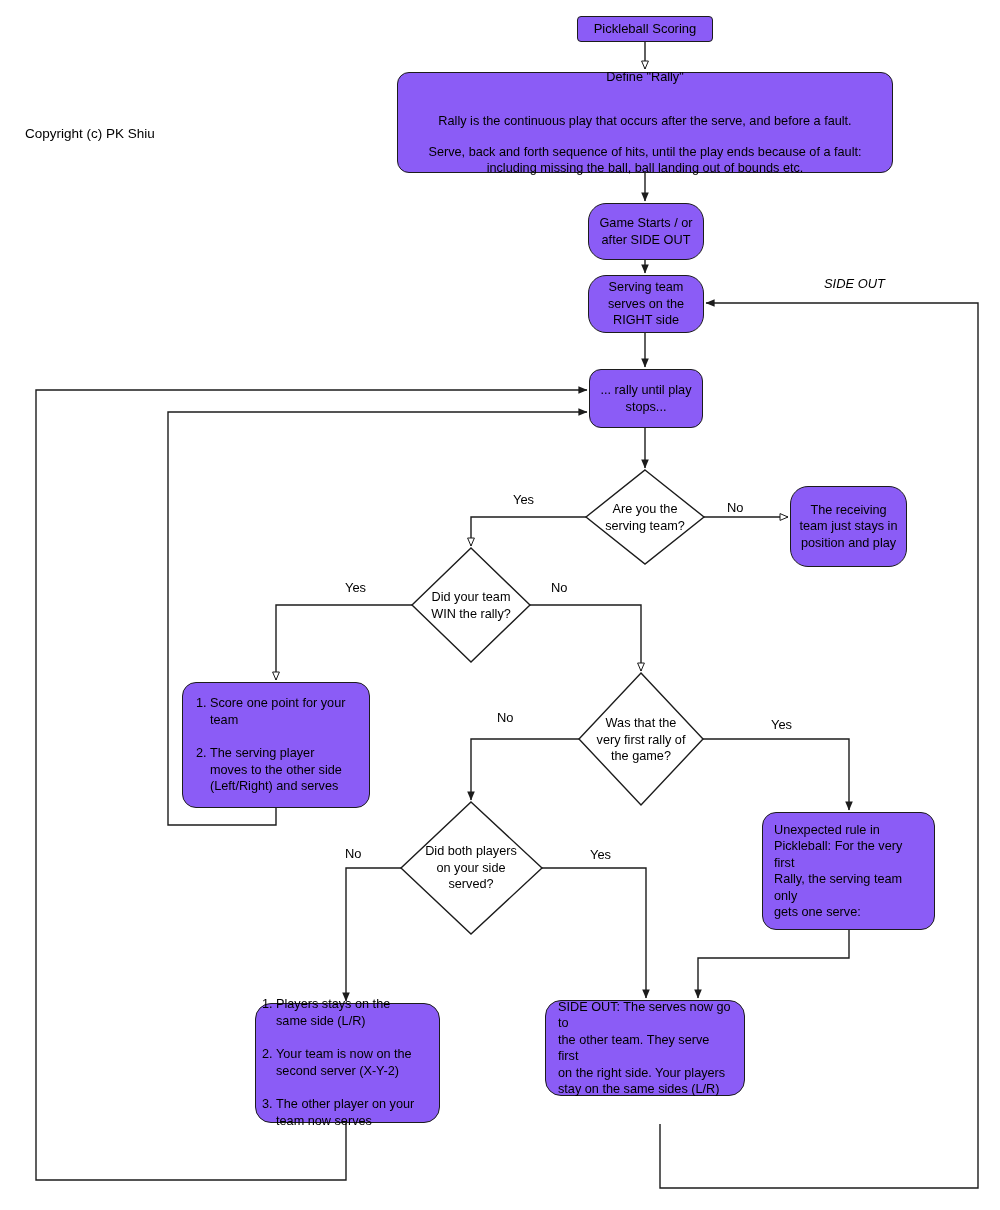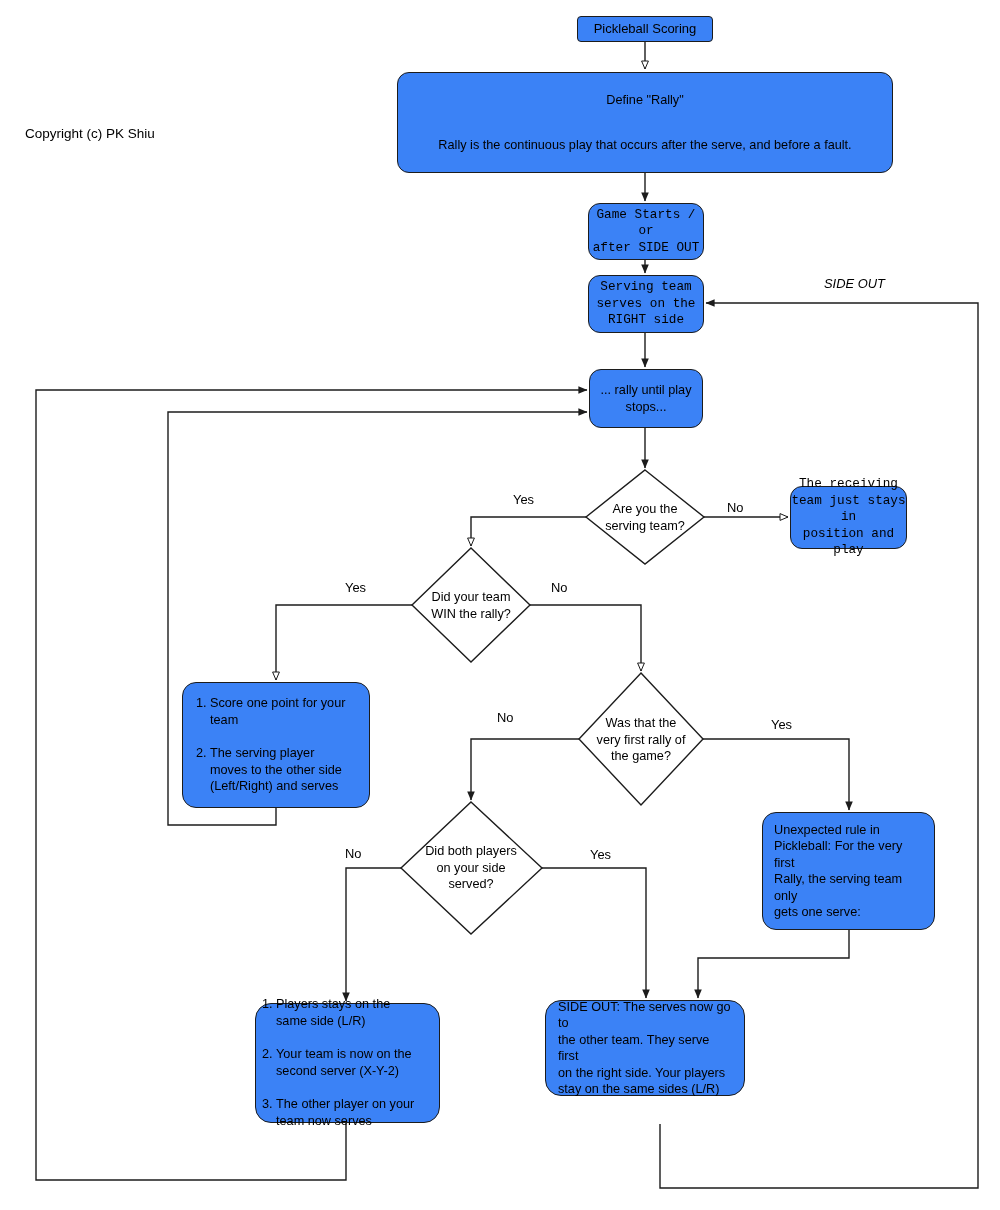--- a/index.html
+++ b/index.html
@@ -1,28 +1,28 @@
 <!DOCTYPE html>
 <html><head>
 <meta charset="utf-8">
 <style>
   html,body{margin:0;padding:0;background:#ffffff;}
   body{font-family:"Liberation Sans",sans-serif;color:#000;}
   .stage{position:relative;width:1000px;height:1210px;background:#fff;overflow:hidden;}
   svg.connectors{position:absolute;left:0;top:0;z-index:1;}
-  .node{position:absolute;box-sizing:border-box;border:1.4px solid #1c1c1c;background:#3b82f6;
+  .node{position:absolute;box-sizing:border-box;border:1.4px solid #1c1c1c;background:#8b5cf6;
         display:flex;align-items:center;justify-content:center;text-align:center;
         font-size:12.7px;line-height:1.3;white-space:pre-line;z-index:2;}
   .node.left{ text-align:left;justify-content:flex-start;}
   .dlabel{position:absolute;transform:translate(-50%,-50%);text-align:center;
           font-size:12.7px;line-height:1.3;white-space:pre-line;z-index:3;}
   .elabel{position:absolute;font-size:12.9px;z-index:3;}
   ol{margin:0;padding-left:17px;text-align:left;}
   li{white-space:pre-line;line-height:1.32;}
-  .r4{border-radius:4px;} .r10{border-radius:12px;font-family:Liberation Mono, monospace;} .r12{border-radius:12px;}
+  .r4{border-radius:4px;} .r10{border-radius:18px;} .r12{border-radius:12px;}
   .r14{border-radius:14px;} .r16{border-radius:16px;}
 </style>
 </head>
 <body>
 
 <div class="stage">
 
   <svg class="connectors" width="1000" height="1210" viewBox="0 0 1000 1210">
     <defs>
       <marker id="af" markerWidth="11" markerHeight="11" refX="8.6" refY="5" orient="auto" markerUnits="userSpaceOnUse">
@@ -61,33 +61,35 @@
     </g>
   </svg>
 
   <div class="elabel" style="left:25px;top:126px;font-size:13.5px;">Copyright (c) PK Shiu</div>
 
   <div class="node r4" style="left:577px;top:16px;width:136px;height:26px;font-size:13px;">Pickleball Scoring</div>
 
   <div class="node r12" style="left:397px;top:72px;width:496px;height:101px;padding:6px 12px;flex-direction:column;">
     <div>Define "Rally"</div>
     <div style="margin-top:28px;text-align:right;">Rally is the continuous play that occurs after the serve, and before a fault.</div>
+    <div style="margin-top:14px;">Serve, back and forth sequence of hits, until the play ends because of a fault:
+including missing the ball, ball landing out of bounds etc.</div>
   </div>
 
   <div class="node r10" style="left:588px;top:203px;width:116px;height:57px;">Game Starts / or
 after SIDE OUT</div>
 
   <div class="node r10" style="left:588px;top:275px;width:116px;height:58px;">Serving team
 serves on the
 RIGHT side</div>
 
   <div class="node r12" style="left:589px;top:369px;width:114px;height:59px;">... rally until play
 stops...</div>
 
-  <div class="node r10" style="left:790px;top:486px;width:117px;height:63px;">The receiving
+  <div class="node r10" style="left:790px;top:486px;width:117px;height:81px;">The receiving
 team just stays in
 position and play</div>
 
   <div class="node r14 left" style="left:182px;top:682px;width:188px;height:126px;padding:8px 10px;">
     <ol>
       <li>Score one point for your
 team</li>
       <li>The serving player
 moves to the other side
 (Left/Right) and serves</li>

